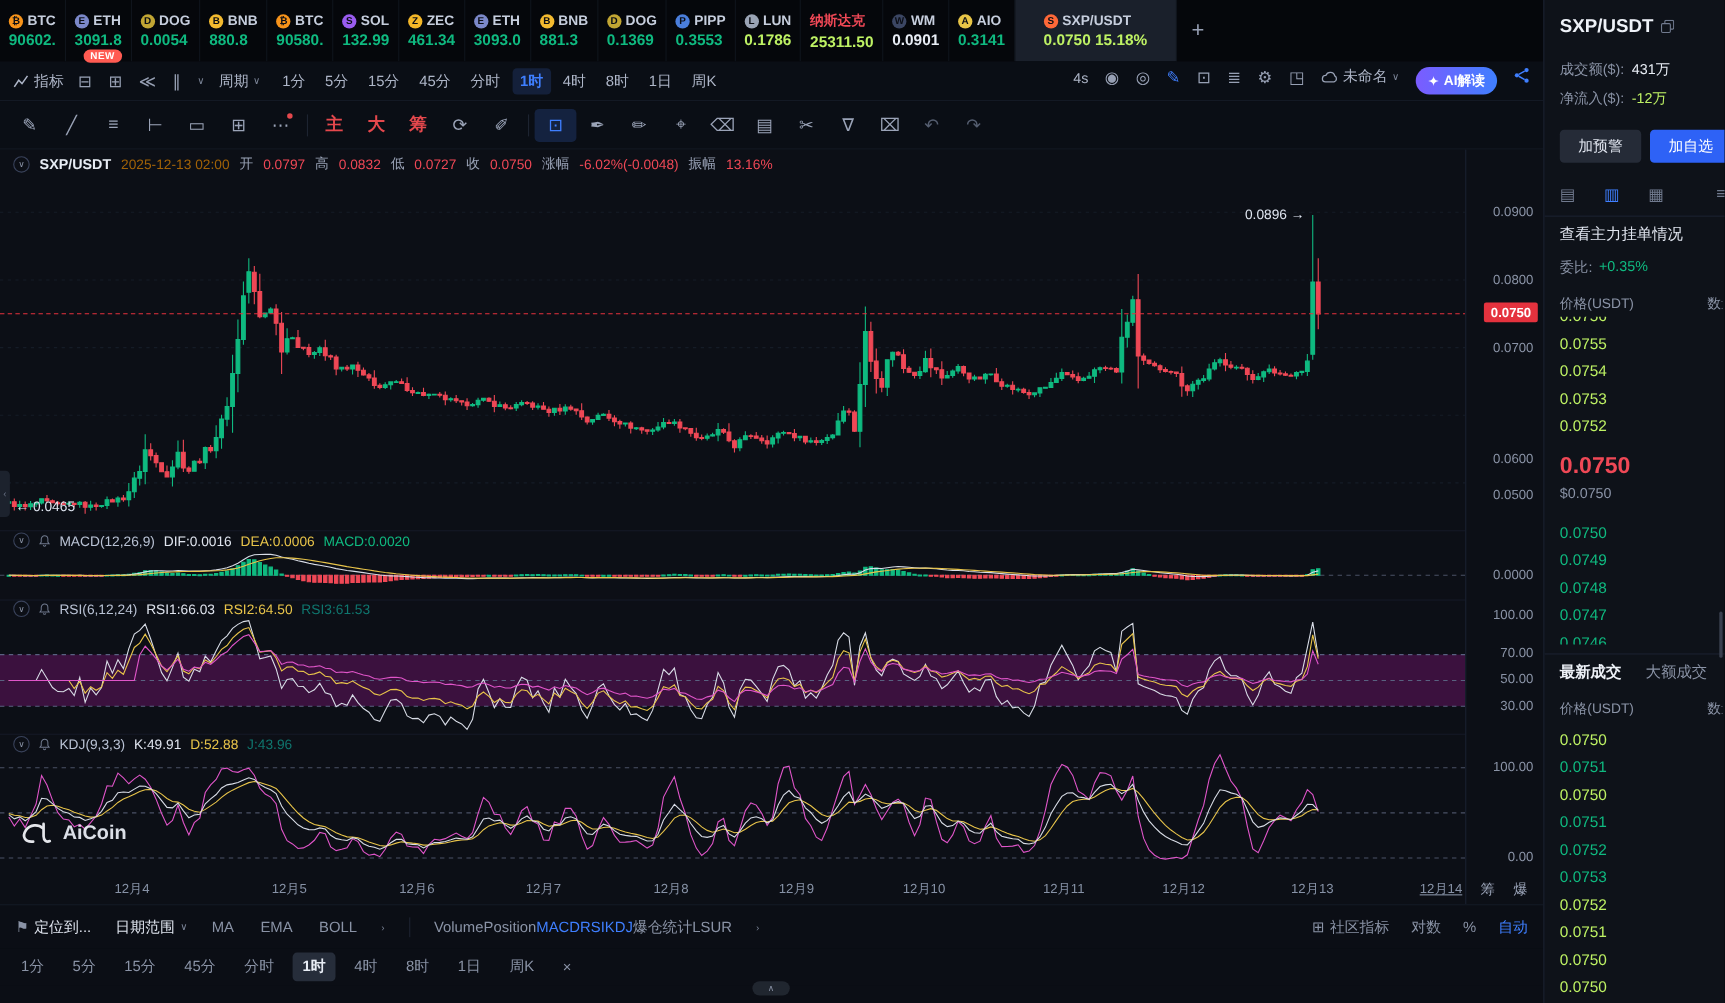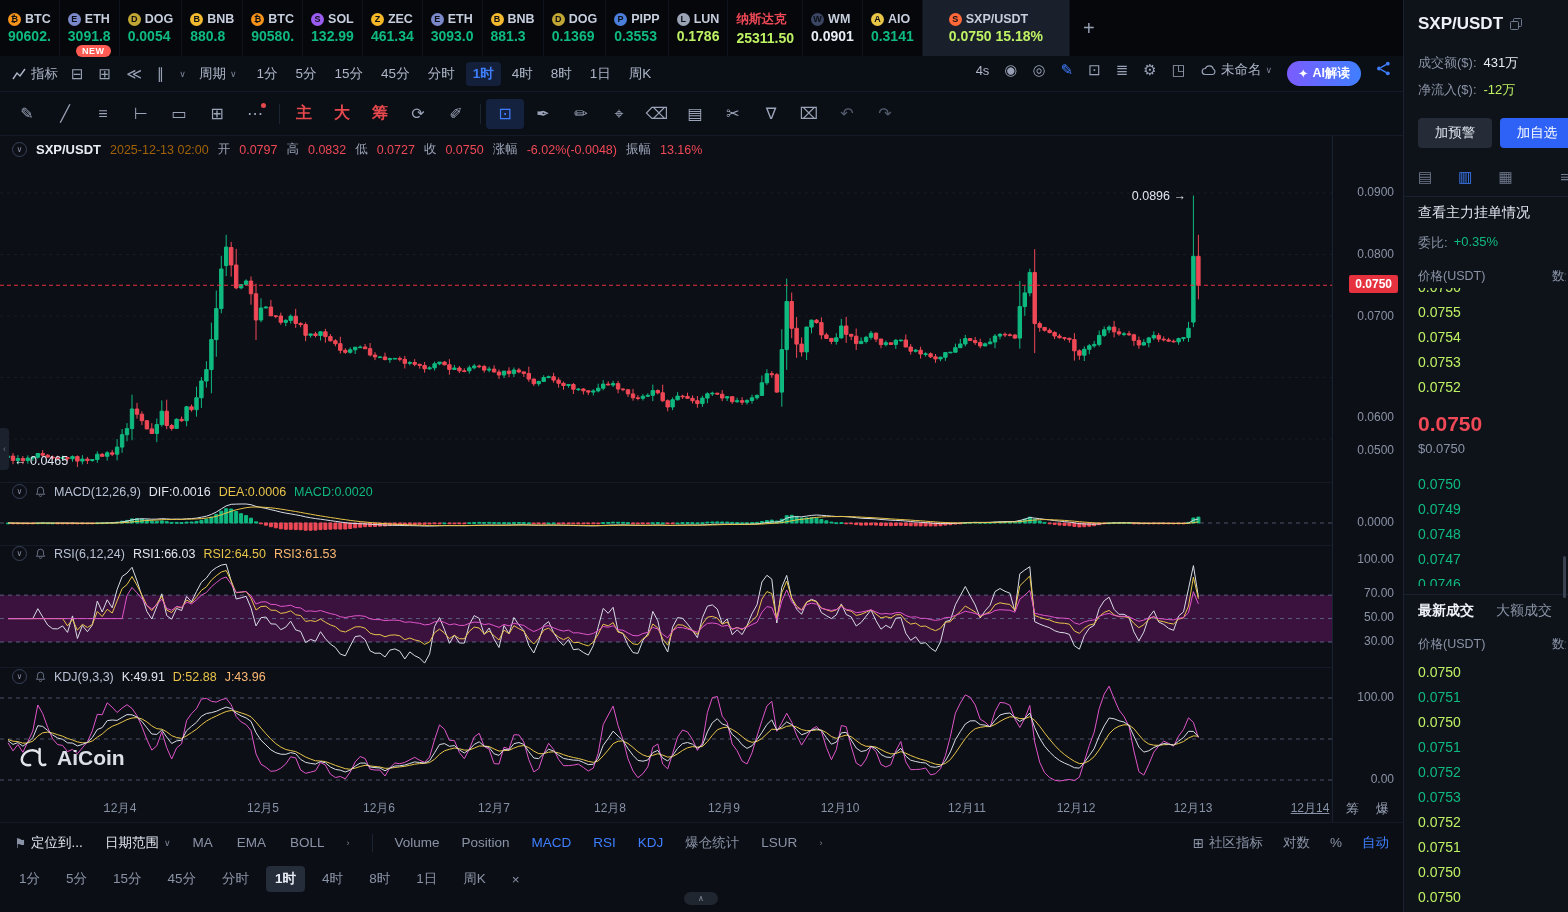--- a/index.html
+++ b/index.html
@@ -36,32 +36,32 @@
 .dr-sep{width:1px;height:20px;background:#1d2431;margin:0 5px}
 
 .chart-bg{position:absolute;left:0;top:136px;width:1403px;height:686px;background:#0c0f16}
 .legend{position:absolute;left:12px;top:141px;display:flex;align-items:center;gap:9px;font-size:12.5px;z-index:5;white-space:nowrap}
 .legend .sym{color:#e8edf5;font-weight:700;font-size:13px}
 .legend .time{color:#a16207}
 .lg-lab{color:#9aa3b7}.lg-val{color:#ef4856}
 .chev-c{width:15px;height:15px;border:1px solid #39425a;border-radius:50%;display:flex;align-items:center;justify-content:center;font-size:8px;color:#8a93a6;flex-shrink:0}
 .ind-head{position:absolute;left:12px;display:flex;align-items:center;gap:8px;font-size:12.5px;z-index:5;white-space:nowrap}
 .ind-title{color:#b9c2d4}
-.v-white{color:#dfe4ee}.v-yellow{color:#e8c44a}.v-magenta{color:#fdba74}.v-green{color:#0fba80}
+.v-white{color:#dfe4ee}.v-yellow{color:#e8c44a}.v-magenta{color:#0f766e}.v-green{color:#0fba80}
 .divline{position:absolute;left:0;width:1332px;height:1px;background:#141a26}
 
 .axis-col{position:absolute;left:1332px;top:136px;width:71px;height:686px;border-left:1px solid #1a2130}
 .ax-lab{position:absolute;right:9px;font-size:12px;color:#8a93a6;white-space:nowrap}
 .price-tag{position:absolute;right:5px;background:#e5323e;color:#fff;font-size:12px;font-weight:700;padding:2px 6px;border-radius:2px}
 .xaxis{position:absolute;left:0;top:798px;width:1332px;height:20px}
 .x-tick{position:absolute;top:2px;width:64px;margin-left:-32px;text-align:center;font-size:12px;color:#8792a6}
 .x-extra{position:absolute;top:800px;font-size:13px;color:#9aa3b7;cursor:pointer}
 
 .watermark{position:absolute;left:16px;top:744px;display:flex;align-items:center;gap:7px;z-index:4;opacity:.95}
-.watermark .wm-text{font-size:21px;font-weight:700;color:#e7ebf3}
+.watermark .wm-text{font-size:18px;font-weight:700;color:#e7ebf3}
 
 .left-handle{position:absolute;left:0;top:428px;width:9px;height:42px;background:#1c222d;border-radius:0 4px 4px 0;display:flex;align-items:center;justify-content:center;color:#6b7487;font-size:9px;cursor:pointer;z-index:6}
 
 .btoolbar{position:absolute;left:0;top:822px;width:1403px;height:40px;background:#0b0e15;border-top:1px solid #151b26;display:flex;align-items:center;padding:0 14px;gap:22px;font-size:13.5px;color:#8a93a6}
 .bt-white{color:#dfe4ee}.bt-blue{color:#3f7fff}
 .bt-sep{width:1px;height:18px;background:#1d2431}
 .bt-item{display:flex;align-items:center;gap:5px;cursor:pointer;white-space:nowrap}
 .bt-right{margin-left:auto;display:flex;align-items:center;gap:20px}
 
 .btf{position:absolute;left:0;top:862px;width:1403px;height:34px;background:#0b0e15;display:flex;align-items:center;padding:0 10px;gap:8px;font-size:13.5px;color:#8a93a6}
@@ -409,21 +409,21 @@
       <div class="ax-lab" style="top: 416px;">100.00</div>
       <div class="ax-lab" style="top: 450px;">70.00</div>
       <div class="ax-lab" style="top: 474px;">50.00</div>
       <div class="ax-lab" style="top: 498px;">30.00</div>
       <div class="ax-lab" style="top: 554px;">100.00</div>
       <div class="ax-lab" style="top: 636px;">0.00</div>
       <div class="price-tag" style="top: 139px;">0.0750</div>
     </div>
 
   <div class="xaxis" id="xaxis">
-      <div class="x-tick" style="left: 120px; font-family: Liberation Mono, monospace;">12月4</div>
+      <div class="x-tick" style="left: 120px;">12月4</div>
       <div class="x-tick" style="left: 263px;">12月5</div>
       <div class="x-tick" style="left: 379px;">12月6</div>
       <div class="x-tick" style="left: 494px;">12月7</div>
       <div class="x-tick" style="left: 610px;">12月8</div>
       <div class="x-tick" style="left: 724px;">12月9</div>
       <div class="x-tick" style="left: 840px;">12月10</div>
       <div class="x-tick" style="left: 967px;">12月11</div>
       <div class="x-tick" style="left: 1076px;">12月12</div>
       <div class="x-tick" style="left: 1193px;">12月13</div>
       <div class="x-tick" style="left: 1310px; text-decoration: underline;">12月14</div>
@@ -450,21 +450,21 @@
       <span>日期范围</span>
         <span class="chev">∨</span>
     </div>
     <span id="bt-overlays" style="display:flex;gap:24px;align-items:center">
         <span class="bt-item">MA</span>
         <span class="bt-item">EMA</span>
         <span class="bt-item">BOLL</span>
       </span>
     <span class="chev">›</span>
     <span class="bt-sep"></span>
-    <span id="bt-inds" style="display:flex;gap:22px;align-items:center">
+    <span id="bt-inds" style="display:flex;align-items:center">
         <span class="bt-item">Volume</span>
         <span class="bt-item">Position</span>
         <span class="bt-item bt-blue">MACD</span>
         <span class="bt-item bt-blue">RSI</span>
         <span class="bt-item bt-blue">KDJ</span>
         <span class="bt-item">爆仓统计</span>
         <span class="bt-item">LSUR</span>
       </span>
     <span class="chev">›</span>
     <div class="bt-right">

